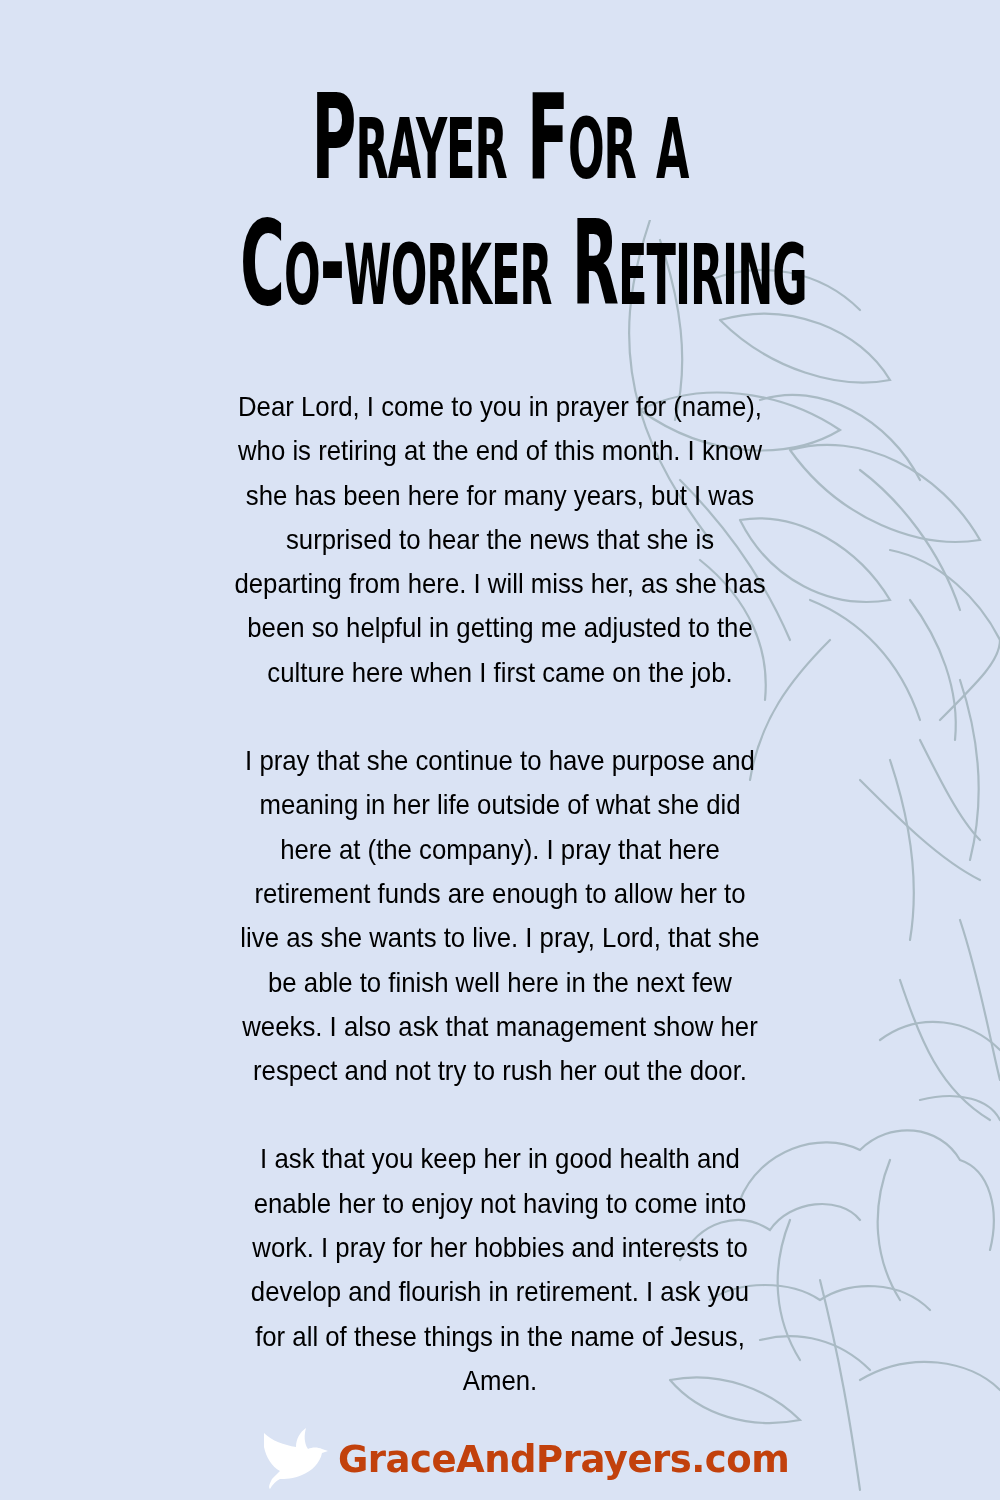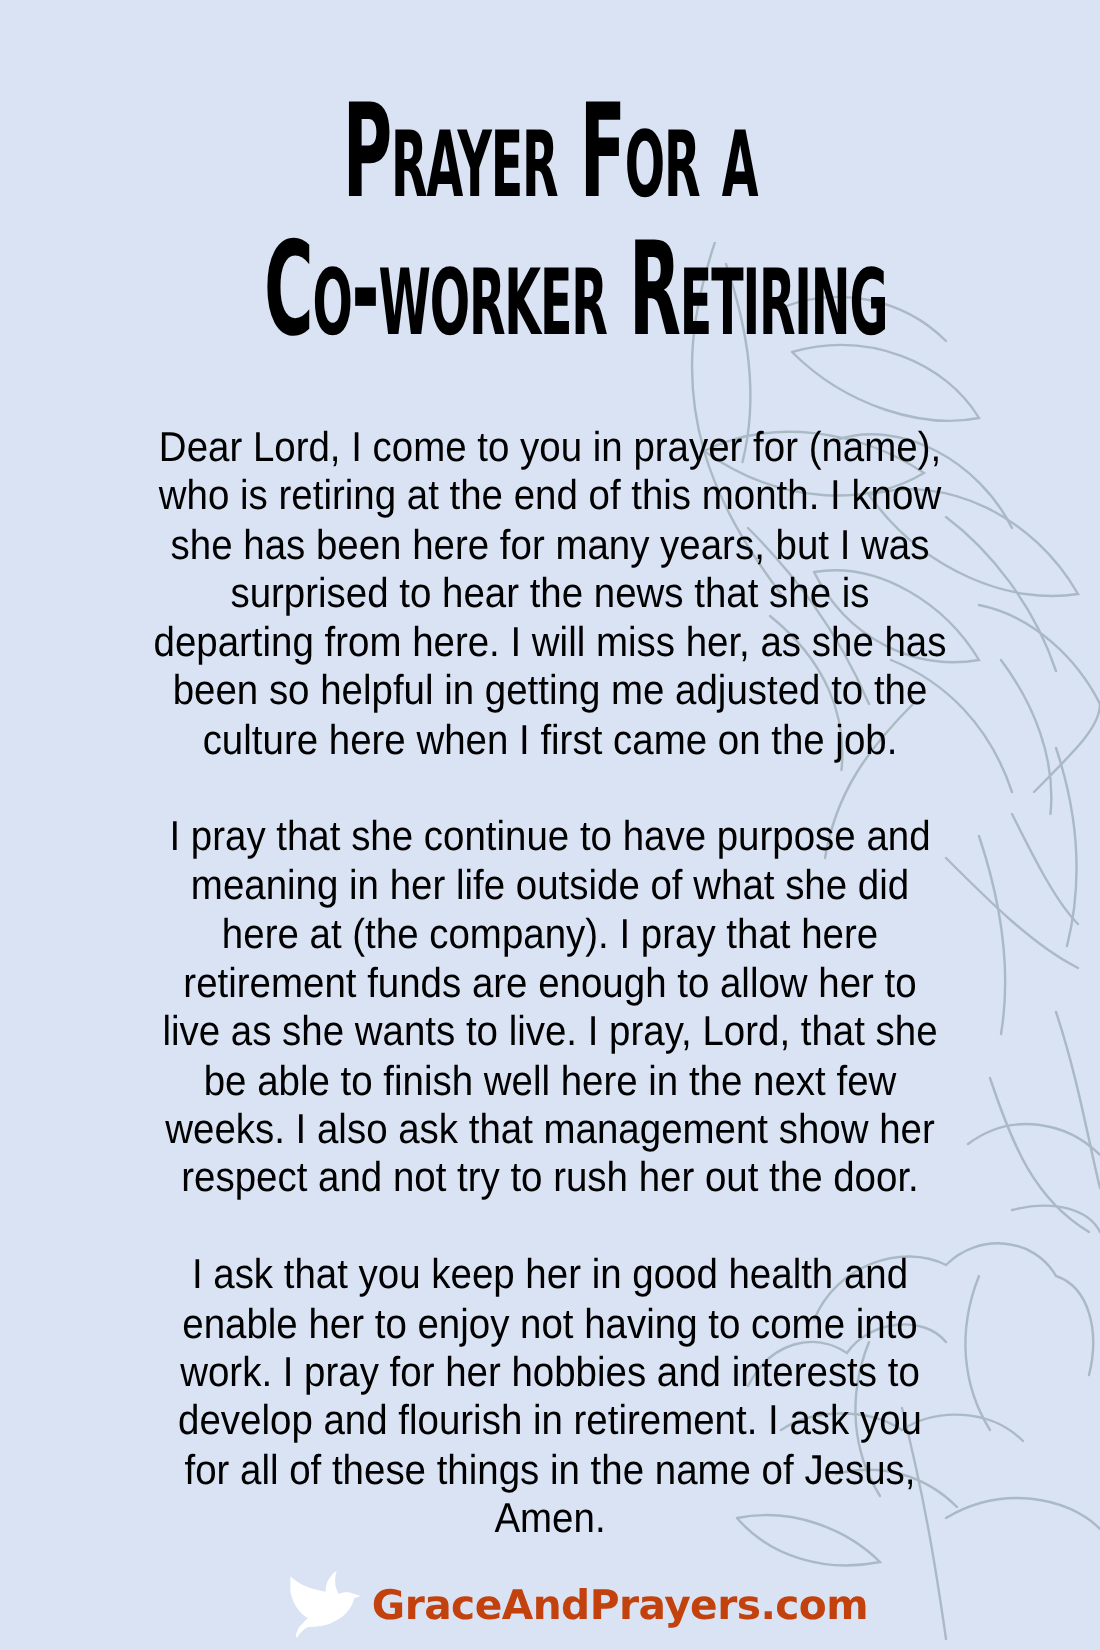--- a/index.html
+++ b/index.html
@@ -47,21 +47,21 @@
       white-space: nowrap;
     }
     .title-line.l1 { margin-bottom: 8px; }
     .body-text {
       position: absolute;
       left: 40px;
       width: 920px;
       top: 385px;
       text-align: center;
       font-family: "Liberation Sans", sans-serif;
-      font-size: 38px;
+      font-size: 28px;
       line-height: 44.3px;
     }
     .para {
       margin: 0 0 44px 0;
       white-space: pre-line;
       transform: scaleX(0.92);
       transform-origin: center top;
     }
     .footer {
       position: absolute;

